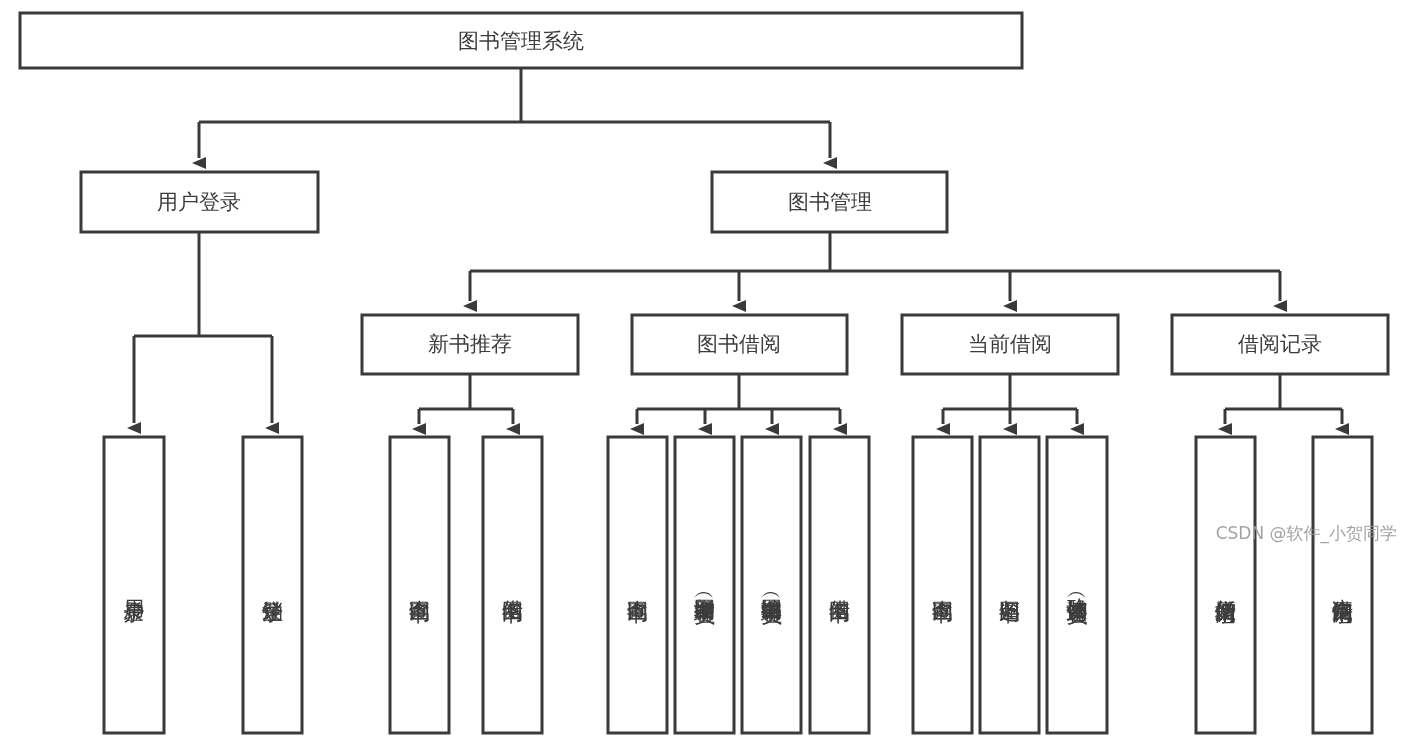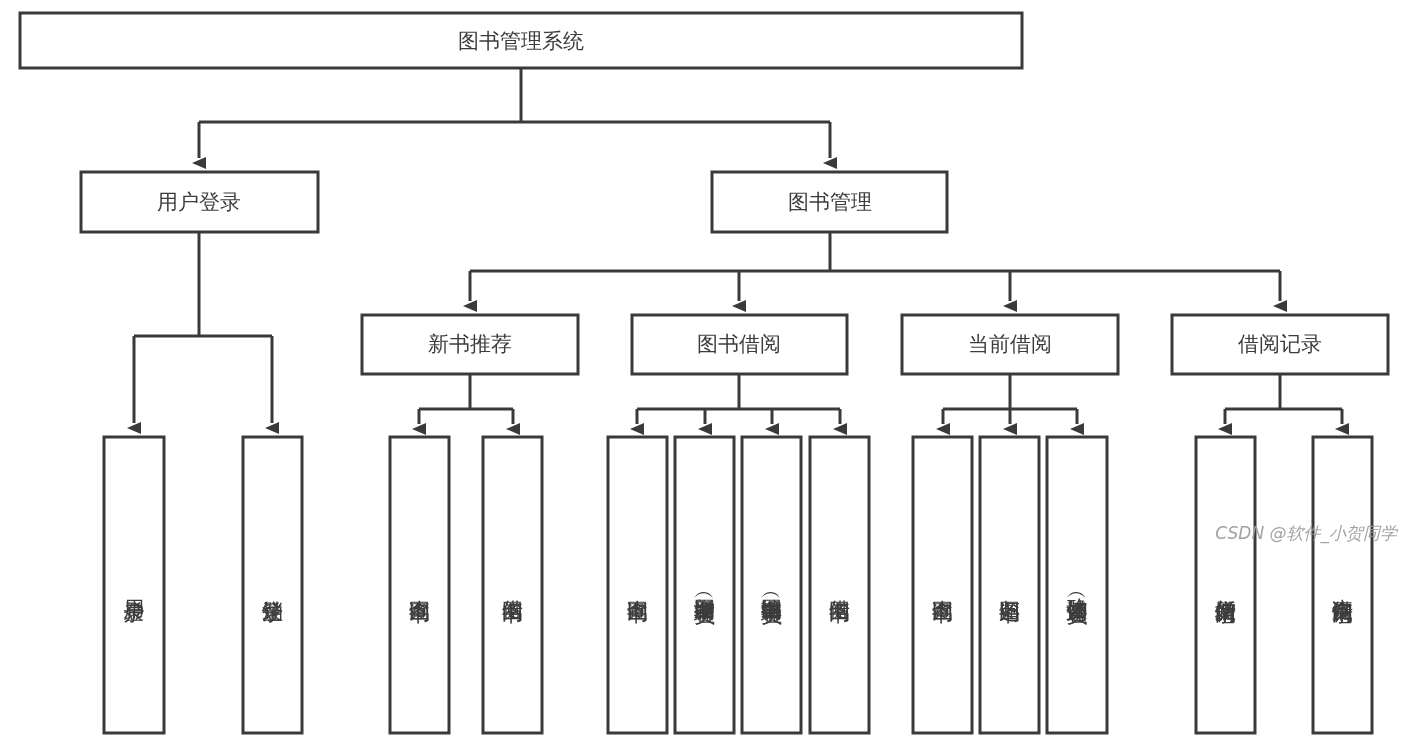--- a/index.html
+++ b/index.html
@@ -68,21 +68,20 @@
   }
   #watermark {
     position: absolute;
     right: 8px;
     bottom: 4px;
     font-family: "DejaVu Sans", "Liberation Sans", sans-serif;
     font-size: 17px;
     color: #9b9b9b;
     opacity: 0.92;
     white-space: nowrap;
-    font-style: italic;
   }
 </style>
 </head>
 <body>
 
 <div id="diagram-root">
 
   <svg id="tree-svg" viewBox="0 0 1405 747">
     <defs>
       <marker id="arrow" markerWidth="12" markerHeight="14" refX="1" refY="7" orient="auto" markerUnits="userSpaceOnUse">

